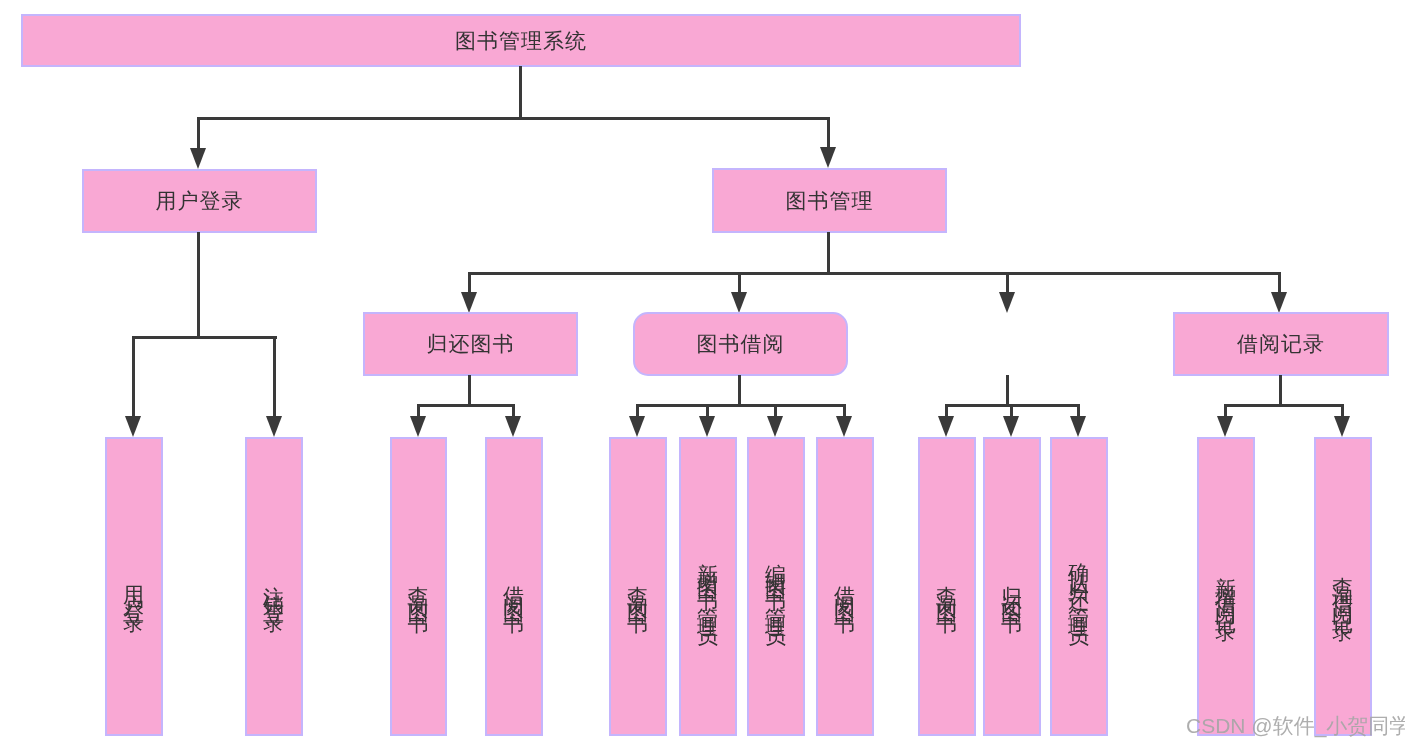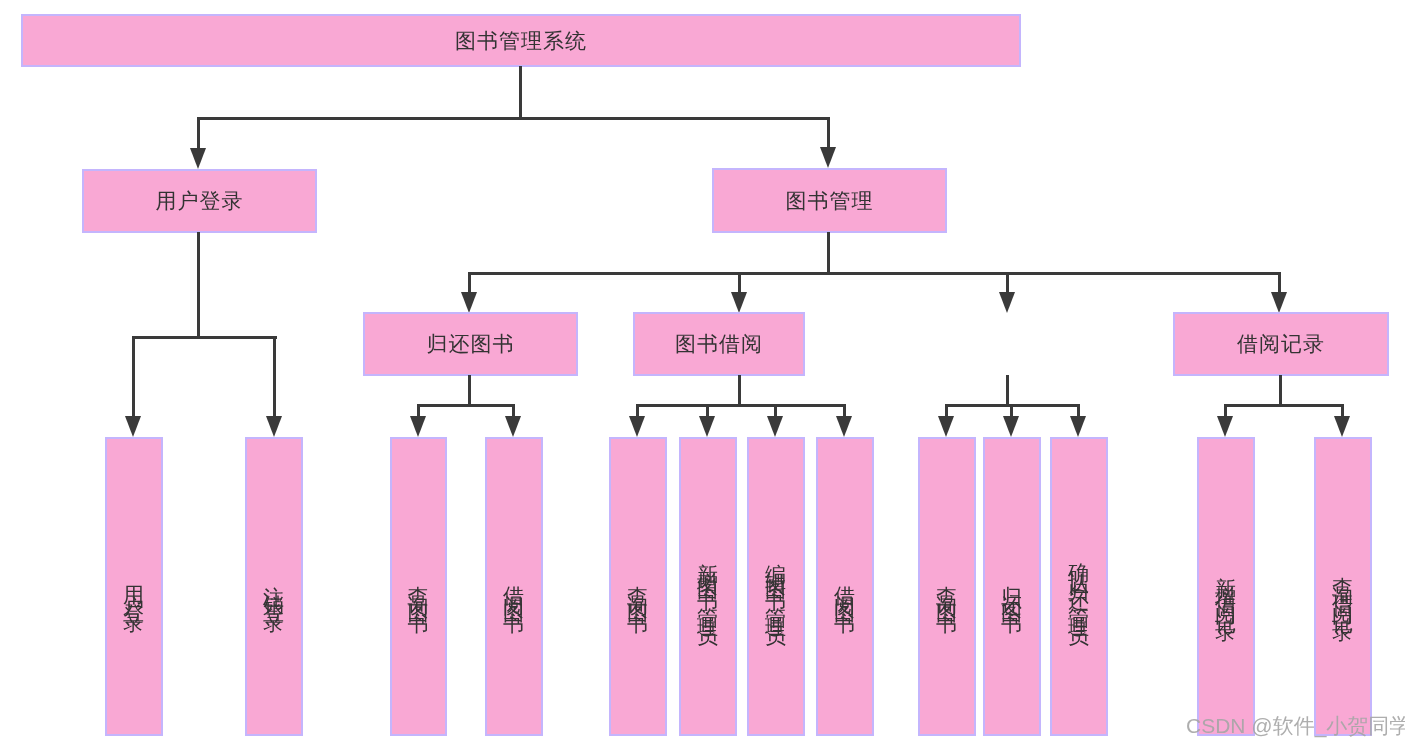--- a/index.html
+++ b/index.html
@@ -87,21 +87,21 @@
   <div class="vl" style="left:738px;top:272px;height:21px;"></div>
   <div class="ah" style="left:731px;top:292px;"></div>
   <div class="vl" style="left:1006px;top:272px;height:21px;"></div>
   <div class="ah" style="left:999px;top:292px;"></div>
   <div class="vl" style="left:1278px;top:272px;height:21px;"></div>
   <div class="ah" style="left:1271px;top:292px;"></div>
 
   <div class="box h" style="left:363px;top:312px;width:215px;height:64px;">
     <span>归还图书</span>
   </div>
-  <div class="box h" style="left:633px;top:312px;width:172px;height:64px;">
+  <div class="box h" style="left:633px;top:312px;width:215px;height:64px;border-radius:15px;">
     <span>图书借阅</span>
   </div>
   <div class="box h" style="left:1173px;top:312px;width:216px;height:64px;">
     <span>借阅记录</span>
   </div>
 
   <div class="vl" style="left:468px;top:375px;height:31px;"></div>
   <div class="hl" style="left:417px;top:404px;width:98px;"></div>
   <div class="vl" style="left:417px;top:404px;height:13px;"></div>
   <div class="ah" style="left:410px;top:416px;"></div>

